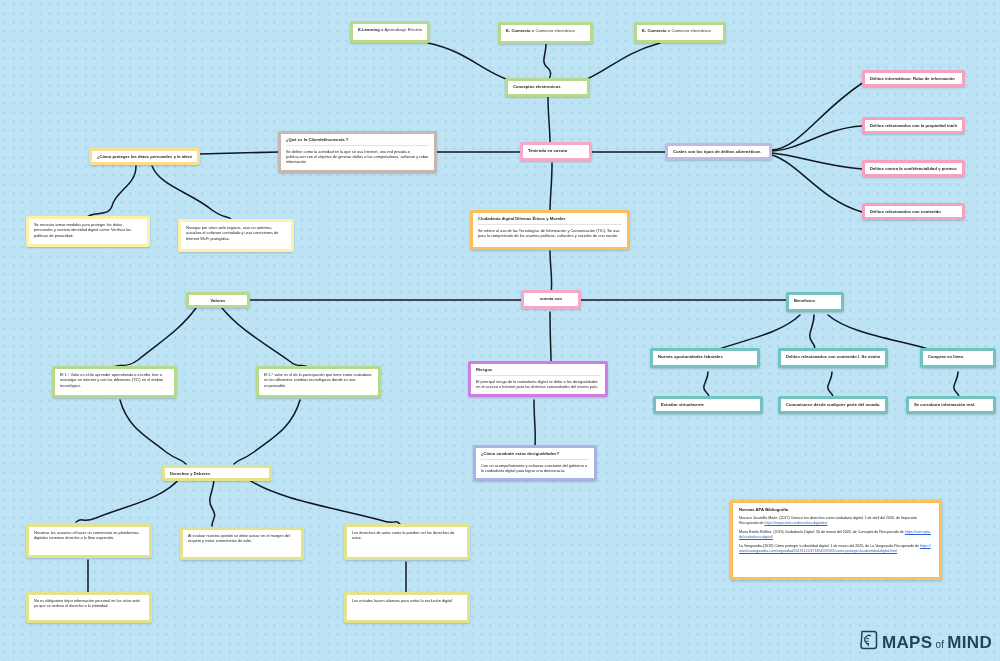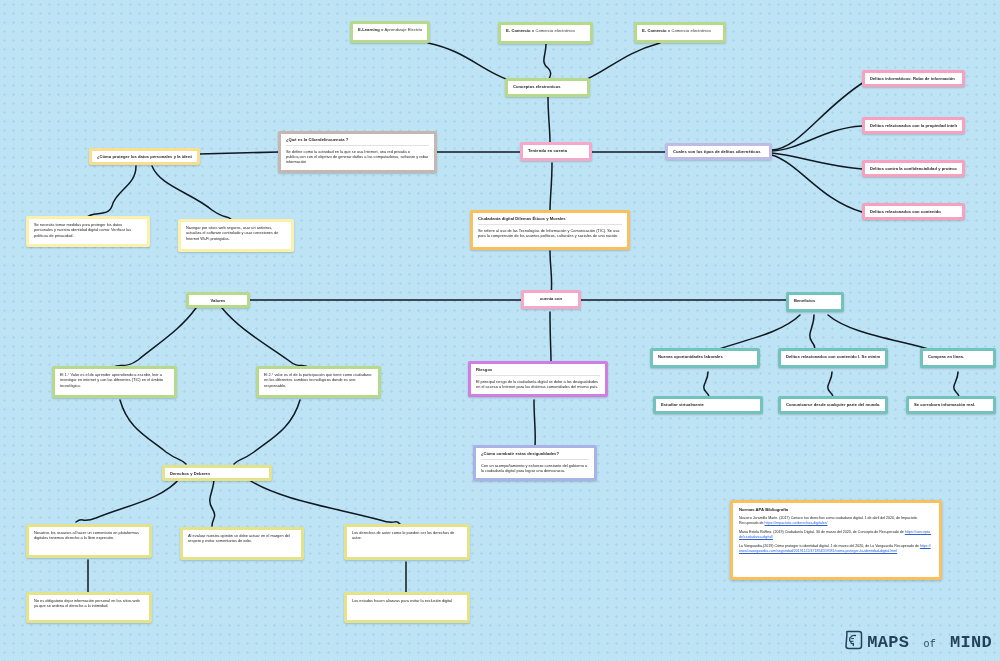--- a/index.html
+++ b/index.html
@@ -74,23 +74,23 @@
   #biblio .btitle{font-weight:bold;font-size:4.2px;color:#1d1d1d;}
   #biblio .bline{font-size:3.6px;line-height:5px;color:#222;margin-top:4px;}
   #biblio a{color:#2b61d1;text-decoration:underline;word-break:break-all;}
   
   #logo{
     position:absolute;right:8px;bottom:6px;
     display:flex;align-items:center;gap:4px;
     opacity:.92;
   }
   #logo .txt{
-    font-family:Liberation Mono, monospace;
+    font-family:Liberation Sans, sans-serif;
     font-size:17px;color:#17354a;letter-spacing:.3px;
-    display:flex;align-items:baseline;gap:14px;
+    display:flex;align-items:baseline;gap:3px;
   }
   #logo .of{font-size:10px;}
 </style>
 </head>
 <body>
 
 <div id="canvas">
 
   <svg id="edges" viewBox="0 0 1000 661" width="1000" height="661">
     <g fill="none" stroke="#101822" stroke-width="1.5" stroke-linecap="round">

